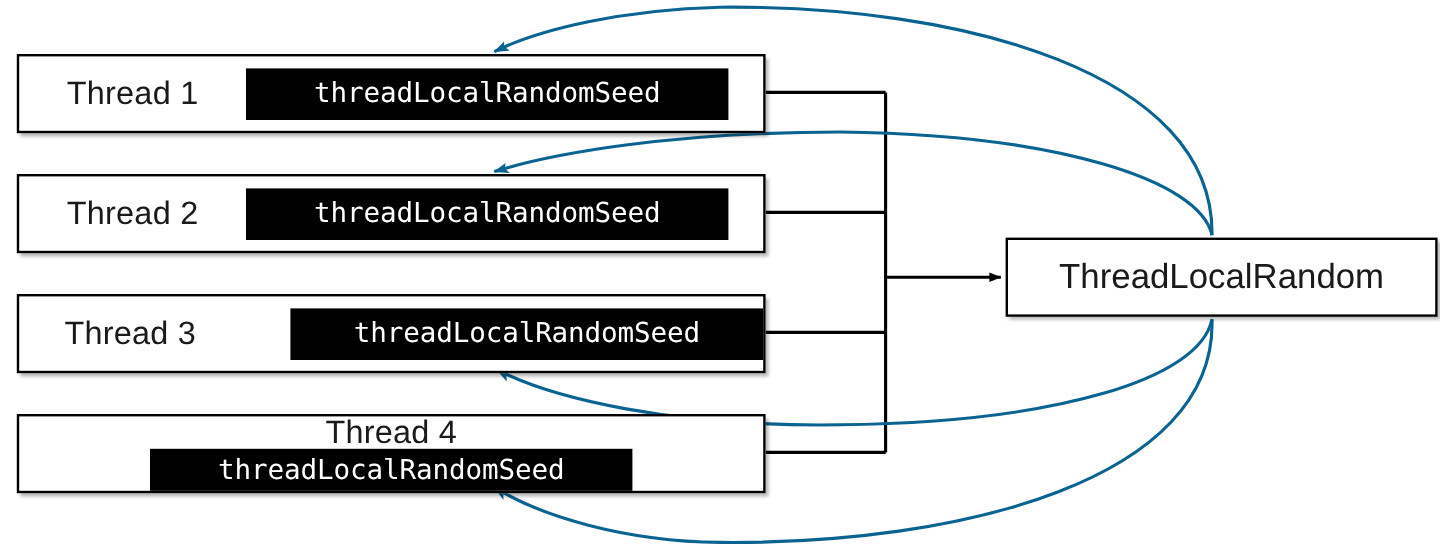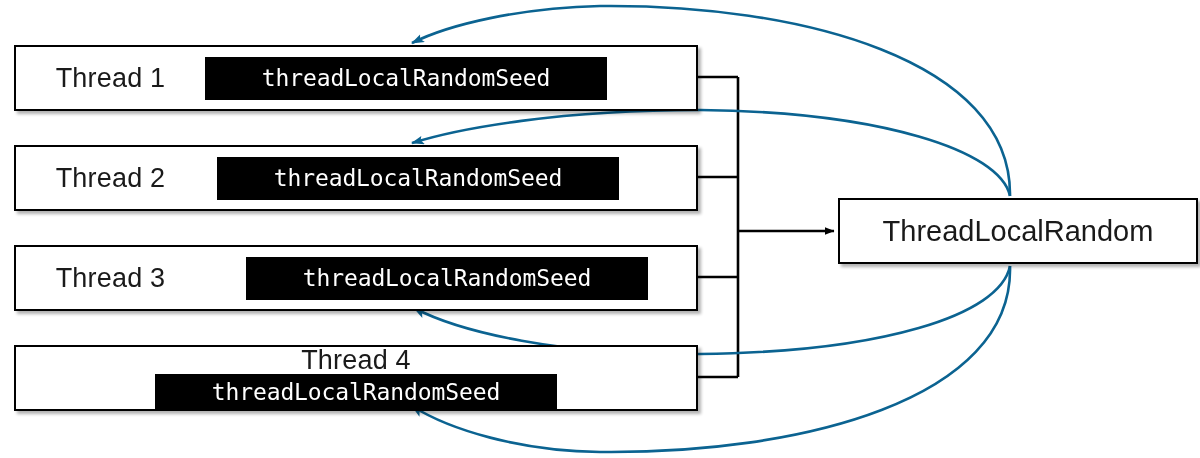--- a/index.html
+++ b/index.html
@@ -29,21 +29,21 @@
     box-sizing: border-box;
     background: #ffffff;
     border: 2px solid #000000;
     box-shadow: 3px 3px 3px rgba(0,0,0,0.30);
     display: flex;
     align-items: center;
     z-index: 3;
   }
   .thread-box {
     left: 14px;
-    width: 684px;
+    width: 624px;
     height: 66px;
   }
   .thread-label {
     width: 189px;
     text-align: center;
     font-size: 27px;
     color: #1a1a1a;
     font-family: "Liberation Sans", sans-serif;
     line-height: 1;
     letter-spacing: 0.2px;
@@ -55,21 +55,21 @@
     color: #ffffff;
     display: flex;
     align-items: center;
     justify-content: center;
     font-family: "DejaVu Sans Mono", monospace;
     font-size: 23px;
     letter-spacing: -0.1px;
     white-space: nowrap;
   }
   #thread-box-1 { top: 45px; }
-  #thread-box-2 { top: 145px; gap: 12px; }
+  #thread-box-2 { top: 145px; }
   #thread-box-3 { top: 245px; gap: 41px; }
   #thread-box-4 { top: 345px; flex-direction: column; }
 
   #tlr-box {
     left: 838px;
     top: 198px;
     width: 360px;
     height: 66px;
     justify-content: center;
   }

